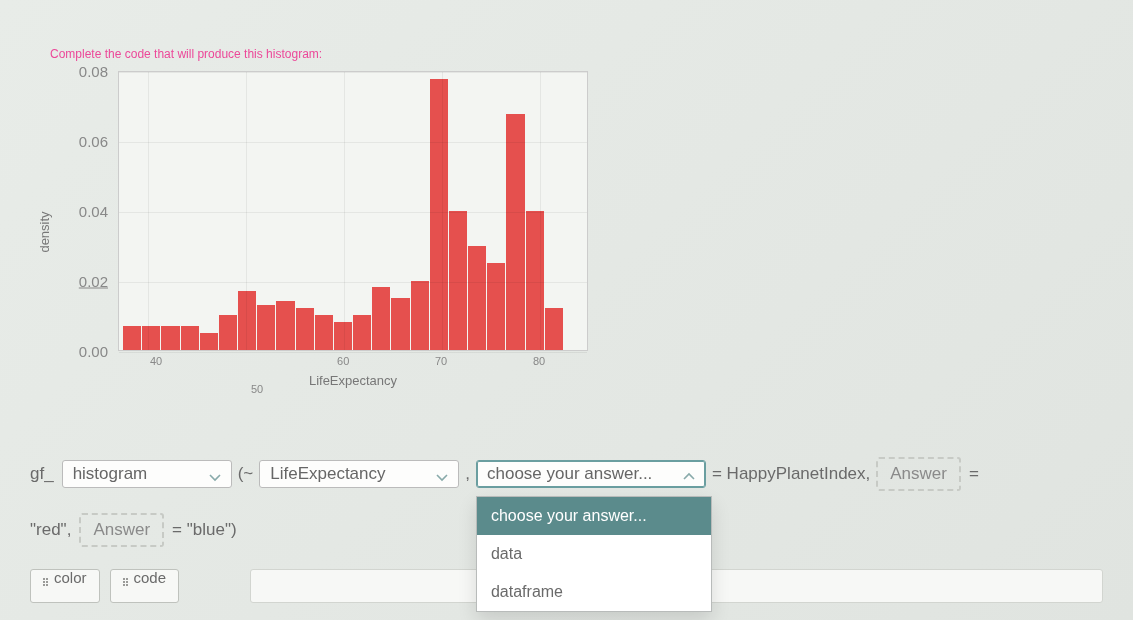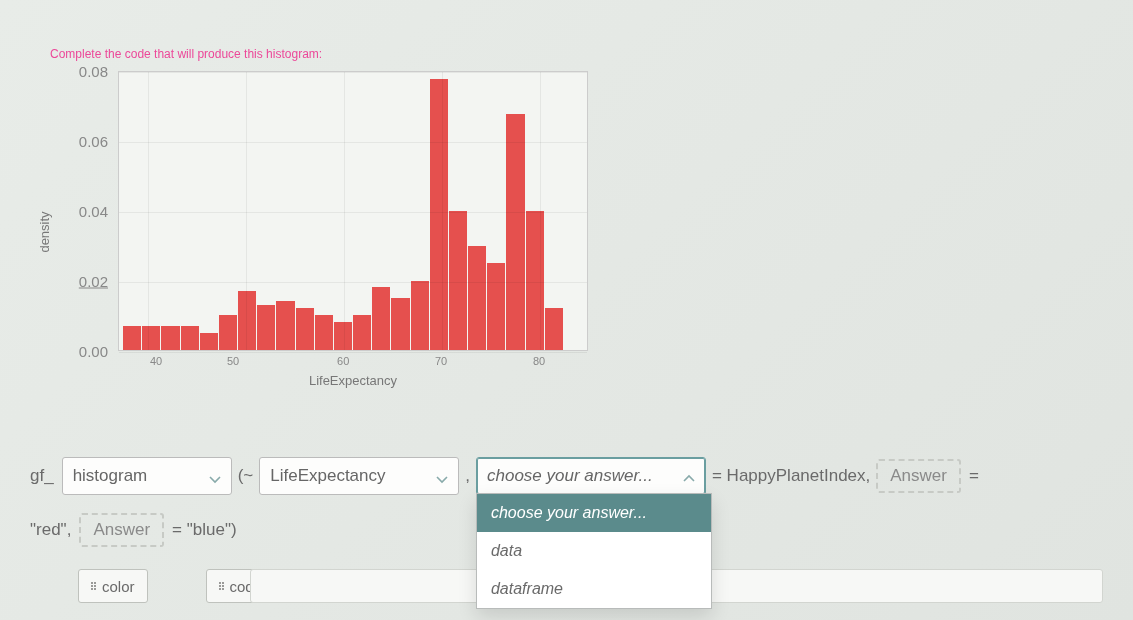--- a/index.html
+++ b/index.html
@@ -71,21 +71,21 @@
   color: #6a6a6a;
 }
 .prefix { margin-right: 2px; }
 .select-box {
   display: inline-flex;
   align-items: center;
   justify-content: space-between;
   border: 1px solid #bbb;
   background: #fdfdfc;
   border-radius: 3px;
-  height: 38px;
+  height: 28px;
   padding: 0 10px;
   color: #666;
   min-width: 160px;
 }
 .select-box.open {
   border-color: #6a9ea0;
   box-shadow: 0 0 0 1px #6a9ea0 inset;
 }
 .chev {
   width: 12px; height: 12px;
@@ -116,30 +116,29 @@
 }
 .line3 {
   position: absolute;
   top: 112px;
   left: 0;
   display: flex;
   gap: 10px;
 }
 .chip {
   display: inline-flex;
-  align-items: center;
+  align-items: flex-end;
   gap: 6px;
   border: 1px solid #bfc2bd;
   background: #f7f8f6;
   border-radius: 3px;
   height: 34px;
   padding: 16px 12px;
   color: #6a6a6a;
   font-size: 15px;
-  margin-left: 48px;
 }
 .grip {
   display: inline-flex;
   flex-direction: column;
   gap: 1px;
 }
 .grip-row { display: flex; gap: 1px; }
 .grip-dot { width: 2px; height: 2px; background: #9a9a98; }
 
 .dropdown-popup {
@@ -155,21 +154,21 @@
 .dropdown-popup .opt {
   padding: 10px 14px;
   font-size: 16px;
   color: #6a6a6a;
   cursor: pointer;
 }
 .dropdown-popup .opt.selected {
   background: #5b8b8c;
   color: #fff;
 }
-.dd-anchor { position: relative; font-style: italic; }
+.dd-anchor { position: relative; }
 .eq-sign { margin: 0 2px; }
 .big-blank {
   position:absolute;
   top:112px;
   left:220px;
   right:0;
   height:34px;
   border:1px solid #d2d5d0;
   border-radius:3px;
   background:#f7f8f6;
@@ -222,21 +221,21 @@
       <div class="gridline-h" style="top: 70px;"></div>
       <div class="gridline-h" style="top: 0px;"></div>
       <div class="gridline-v" style="left: 29.375px;"></div>
       <div class="gridline-v" style="left: 127.292px;"></div>
       <div class="gridline-v" style="left: 225.208px;"></div>
       <div class="gridline-v" style="left: 323.125px;"></div>
       <div class="gridline-v" style="left: 421.042px;"></div>
     </div>
   <div class="x-ticks">
       <div class="x-tick" style="left: 38px;">40</div>
-      <div class="x-tick" style="left: 115px;">50</div>
+      <div class="x-tick" style="left: 139px; margin-top: 28px;">50</div>
       <div class="x-tick" style="left: 225.208px;">60</div>
       <div class="x-tick" style="left: 323.125px;">70</div>
       <div class="x-tick" style="left: 421.042px;">80</div>
     </div>
   <div class="xlabel">LifeExpectancy</div>
 </div>
 
 <div class="code-row">
 
   <div class="line1">

